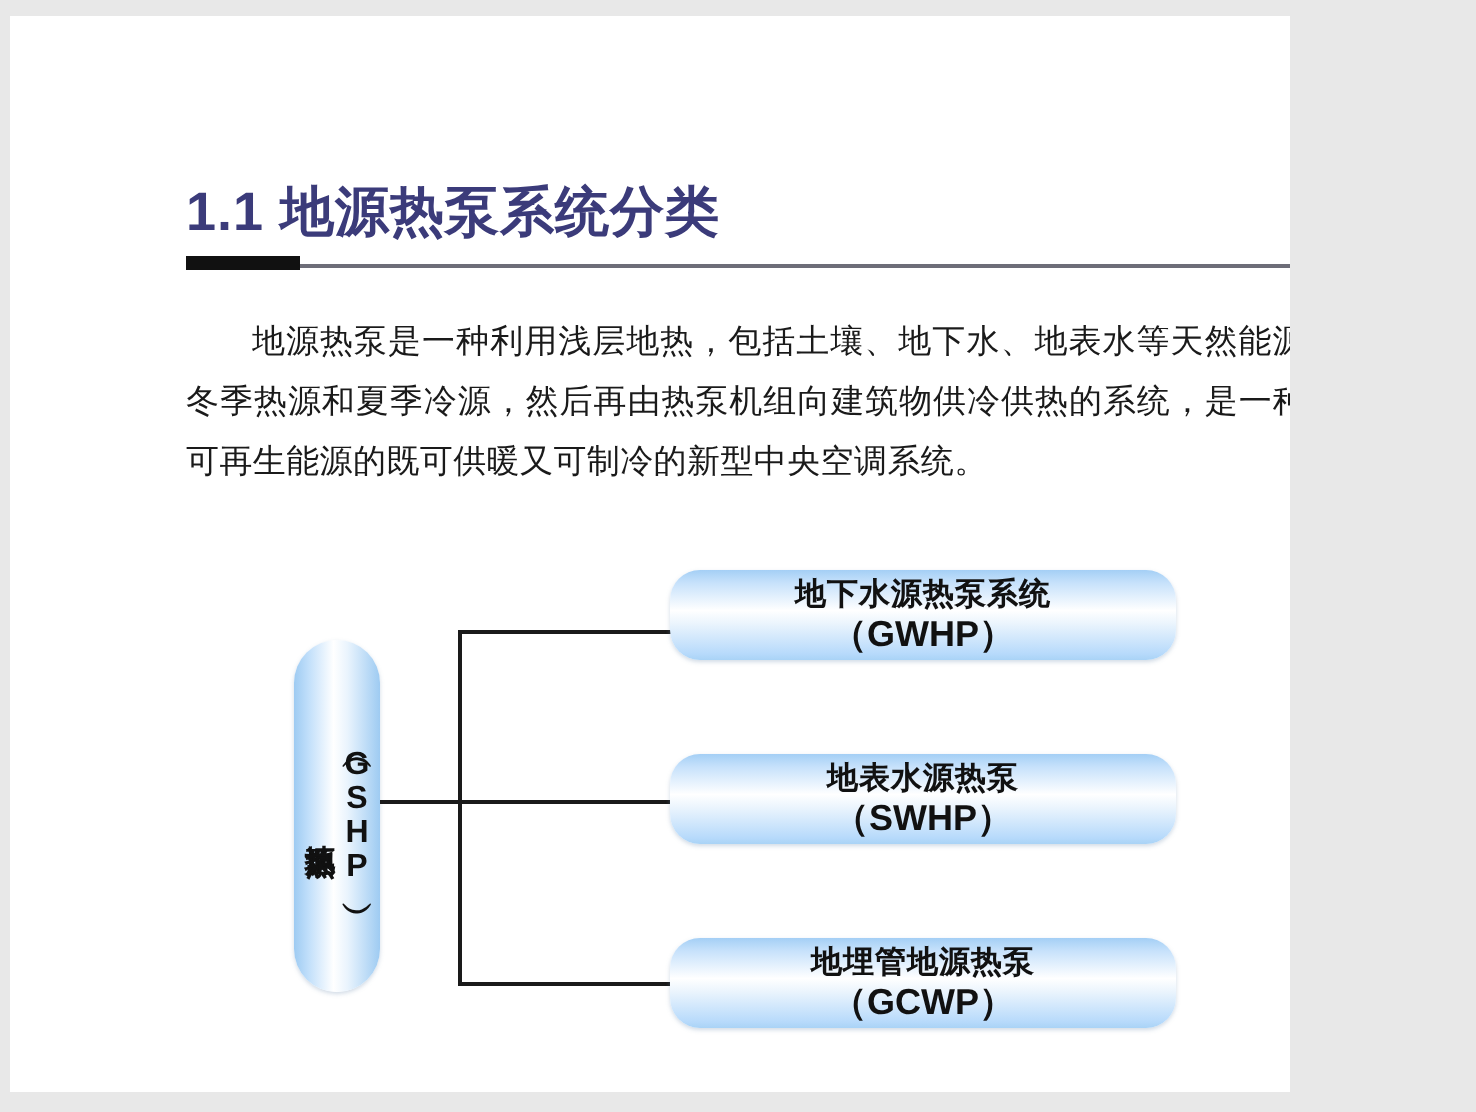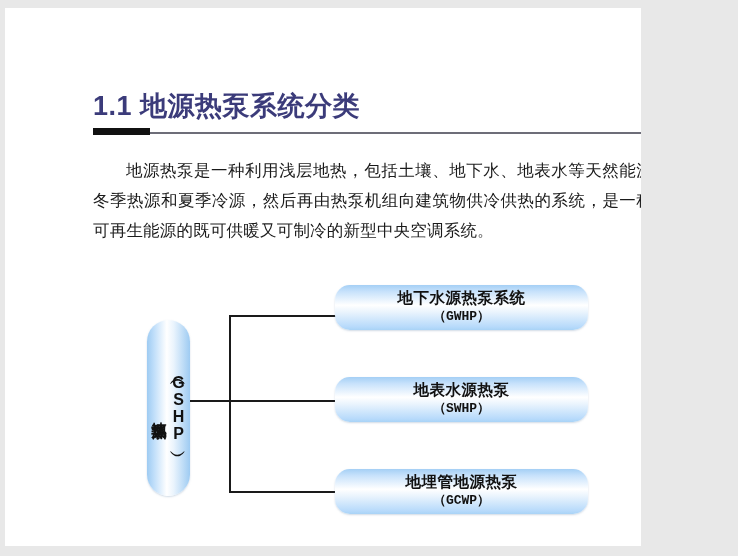--- a/index.html
+++ b/index.html
@@ -12,25 +12,24 @@
     height: 556px;
     overflow: hidden;
     font-family: "Liberation Serif", "DejaVu Serif", serif;
   }
 
   
   #slide {
     position: absolute;
     left: 5px;
     top: 8px;
-    width: 592px;
+    width: 640px;
     height: 538px;
     background: #ffffff;
     overflow: hidden;
-    padding-left: 44px;
   }
 
   
   #title-block {
     position: absolute;
     left: 88px;
     top: 80px;
     width: 600px;
     height: 46px;
   }
@@ -166,23 +165,23 @@
 
   .leaf-cn {
     font-family: "Liberation Serif", "DejaVu Serif", serif;
     font-weight: bold;
     font-size: 15.5px;
     line-height: 19px;
     color: #111111;
     letter-spacing: 0.5px;
   }
   .leaf-en {
-    font-family: Liberation Mono, monospace;
-    font-weight: bold;
-    font-size: 13px;
+    font-family: Liberation Sans, sans-serif;
+    font-weight: bold;
+    font-size: 18px;
     line-height: 20px;
     color: #111111;
     letter-spacing: 0px;
   }
 </style>
 </head>
 <body>
 
 <div id="slide">
 

